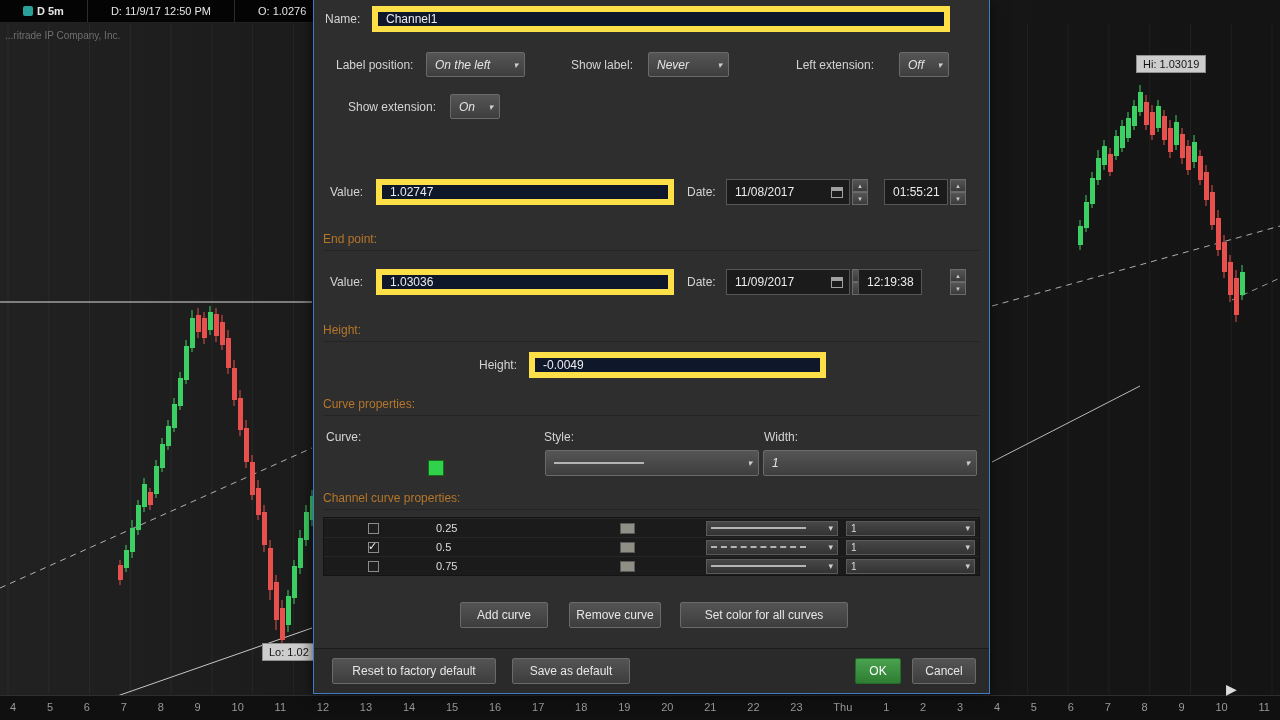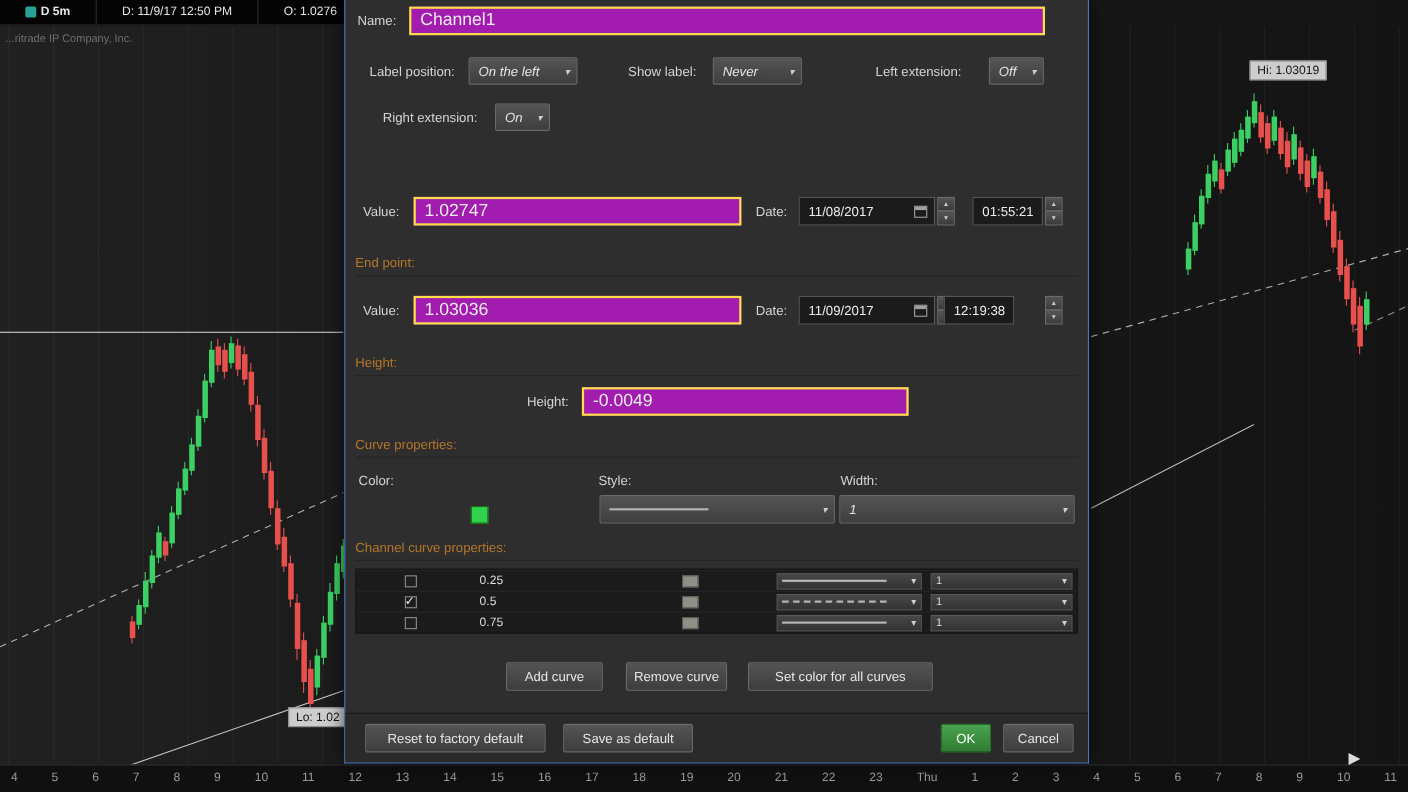--- a/index.html
+++ b/index.html
@@ -29,22 +29,22 @@
     padding:5px 10px 0;box-sizing:border-box;font-size:11px;color:#9a9a9a;z-index:2;}
   .axis-label{flex:0 0 auto;}
 
   .nav-arrow{position:absolute;left:1226px;top:681px;z-index:3;color:#dcdcdc;font-size:14px;}
 
   
   .dialog{position:absolute;left:313px;top:0;width:677px;height:694px;background:#2e2e2e;
     border:1px solid #3f7cc4;border-top:none;box-sizing:border-box;z-index:10;
     box-shadow:0 0 14px rgba(0,0,0,.65);font-size:12px;color:#d4d4d4;}
   .lbl{position:absolute;height:26px;line-height:26px;font-size:12px;color:#d4d4d4;}
-  .inp{position:absolute;height:26px;background:#a21caf;border:2px solid #fde047;color:#ececec;
-    font-size:16px;padding:0 8px;box-sizing:border-box;font-family:"Liberation Sans",sans-serif;}
+  .inp{position:absolute;height:26px;background:#0f172a;border:6px solid #fde047;color:#ececec;
+    font-size:12px;padding:0 8px;box-sizing:border-box;font-family:"Liberation Sans",sans-serif;}
   .fld{position:absolute;height:26px;background:#1b1b1b;border:1px solid #565656;color:#ececec;
     font-size:12px;box-sizing:border-box;display:flex;align-items:center;
     justify-content:space-between;padding:0 6px 0 8px;}
   .dd{position:absolute;height:25px;background:linear-gradient(#555,#3e3e3e);border:1px solid #6a6a6a;
     border-radius:2px;display:flex;align-items:center;justify-content:space-between;
     padding:0 6px 0 8px;font-size:12px;color:#e4e4e4;box-sizing:border-box;cursor:default;font-style:italic;}
   .arr{font-size:9px;color:#cfcfcf;margin-left:6px;}
   .section-hd{position:absolute;left:9px;right:9px;font-size:12px;color:#b5762a;
     padding-bottom:4px;border-bottom:1px solid #242424;}
   .btn{position:absolute;height:26px;background:linear-gradient(#545454,#3d3d3d);
@@ -318,21 +318,21 @@
     <div class="dd" style="left:334px;top:52px;width:81px;">
       <span>Never</span>
       <span class="arr">▾</span>
     </div>
     <div class="lbl" style="left:482px;top:52px;">Left extension:</div>
     <div class="dd" style="left:585px;top:52px;width:50px;">
       <span>Off</span>
       <span class="arr">▾</span>
     </div>
 
-    <div class="lbl" style="left:34px;top:94px;">Right extension:</div>
+    <div class="lbl" style="left:34px;top:94px;">Show extension:</div>
     <div class="dd" style="left:136px;top:94px;width:50px;">
       <span>On</span>
       <span class="arr">▾</span>
     </div>
 
     <div class="lbl" style="left:16px;top:179px;">Value:</div>
     <input class="inp" style="left: 62px; top: 179px; width: 298px;" value="1.02747">
     <div class="lbl" style="left:373px;top:179px;">Date:</div>
     <div class="fld" style="left:412px;top:179px;width:124px;">
       <span>11/08/2017</span>
@@ -368,21 +368,21 @@
     <div class="spinner" style="left:636px;top:269px;">
       <span class="spin-btn">▲</span>
       <span class="spin-btn">▼</span>
     </div>
 
     <div class="section-hd" style="top:323px;">Height:</div>
     <div class="lbl" style="left:165px;top:352px;">Height:</div>
     <input class="inp" style="left: 215px; top: 352px; width: 297px;" value="-0.0049">
 
     <div class="section-hd" style="top:397px;">Curve properties:</div>
-    <div class="lbl" style="left:12px;top:424px;">Color:</div>
+    <div class="lbl" style="left:12px;top:424px;">Curve:</div>
     <div class="lbl" style="left:230px;top:424px;">Style:</div>
     <div class="lbl" style="left:450px;top:424px;">Width:</div>
     <div class="swatch-main" style="background: rgb(47, 210, 74);"></div>
     <div class="dd" style="left:231px;top:450px;width:214px;height:26px;">
       <span class="ls"></span>
       <span class="arr">▾</span>
     </div>
     <div class="dd" style="left:449px;top:450px;width:214px;height:26px;">
       <span>1</span>
       <span class="arr">▾</span>

